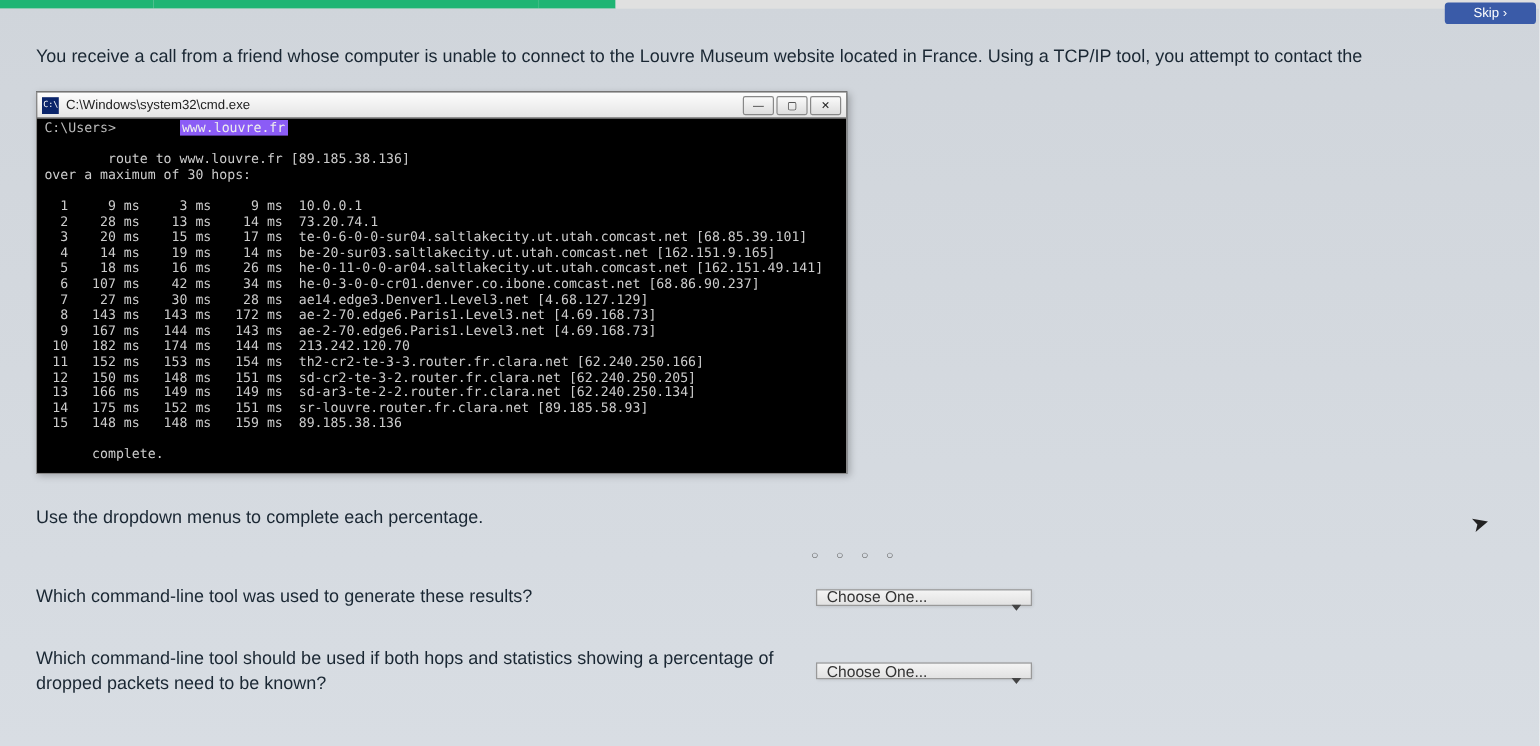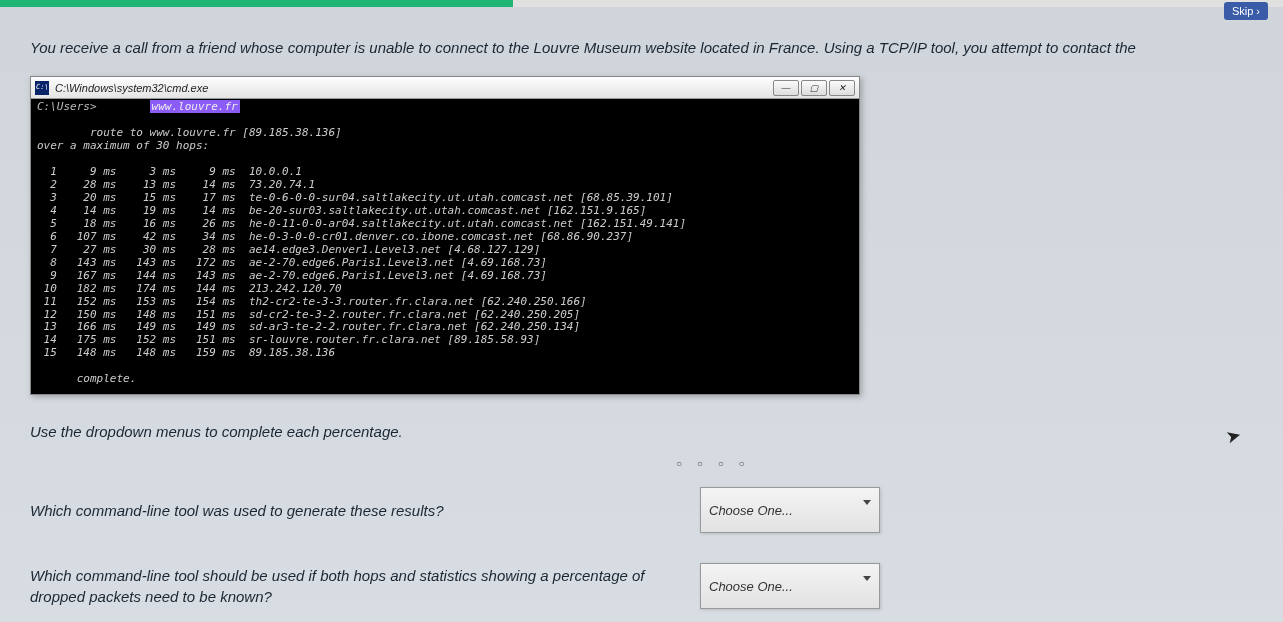--- a/index.html
+++ b/index.html
@@ -13,41 +13,40 @@
 }
 .progress-bar {
   height: 7px;
   background: #e0e0e0;
   display: flex;
 }
 .progress-seg { height: 100%; }
 .skip-btn {
   position: absolute;
   top: 2px;
-  right: 15px;
+  right: 3px;
   background: #3a5ba8;
   color: #fff;
   font-size: 11px;
-  padding: 3px 8px;
+  padding: 3px 24px;
   border-radius: 3px;
   cursor: pointer;
 }
 .content {
   padding: 30px 16px 0 30px;
-  font-style: italic;
 }
 .para {
   font-size: 15px;
   color: #1a2733;
   line-height: 1.4;
   margin-bottom: 6px;
 }
 .cmd-window {
   margin-top: 18px;
-  width: 830px;
+  width: 676px;
   border: 1px solid #888;
   box-shadow: 2px 2px 6px rgba(0,0,0,0.25);
   background: #000;
 }
 .cmd-titlebar {
   background: linear-gradient(#fdfdfd, #e4e4e4);
   height: 22px;
   display: flex;
   align-items: center;
   padding: 0 4px;
@@ -100,31 +99,30 @@
 .dots {
   margin: 18px 0 18px 646px;
   letter-spacing: 6px;
   color: #555;
   font-size: 10px;
 }
 .qrow {
   display: flex;
   align-items: center;
   margin-bottom: 30px;
-  gap: 20px;
 }
 .qtext {
   font-size: 15px;
   color: #1a2733;
   width: 650px;
   line-height: 1.4;
 }
 .dropdown {
   width: 180px;
-  height: 46px;
+  height: 14px;
   border: 1px solid #999;
   background: linear-gradient(#f4f4f4,#e2e2e2);
   display: flex;
   align-items: center;
   padding: 0 8px;
   font-size: 13px;
   color: #333;
   cursor: pointer;
   position: relative;
   box-shadow: 1px 1px 3px rgba(0,0,0,0.15);

